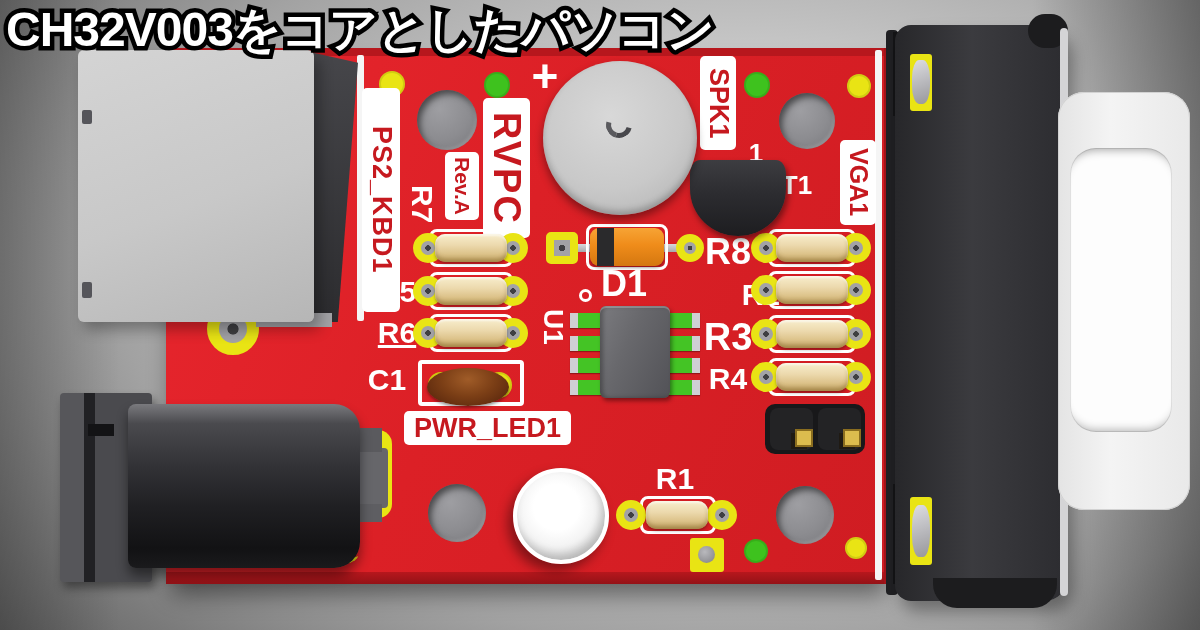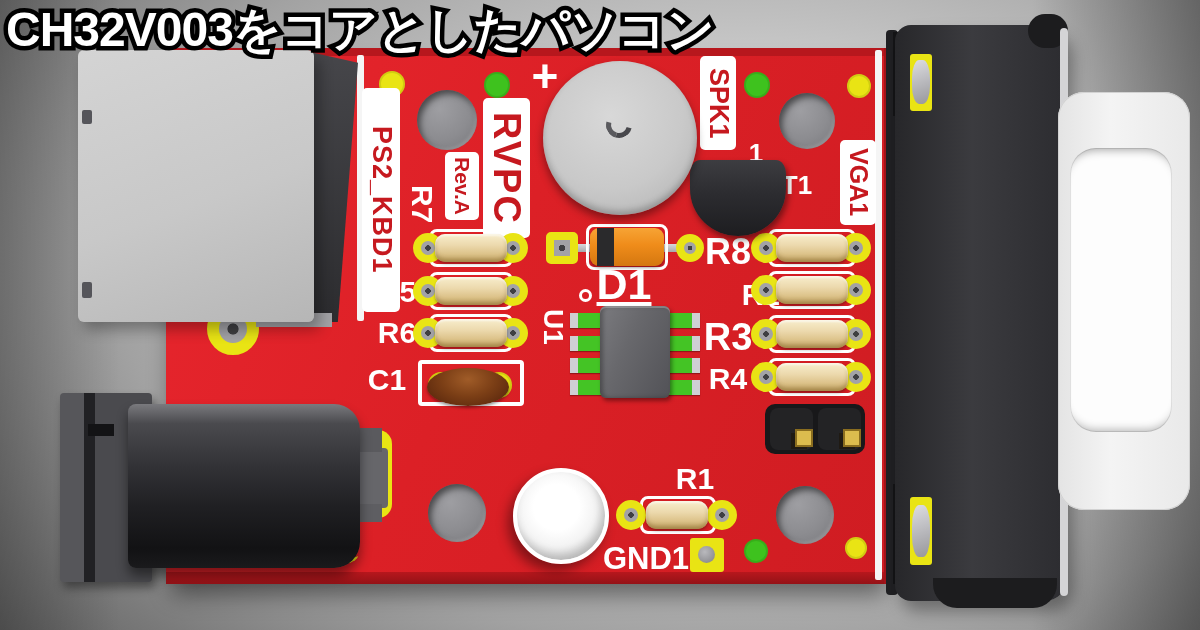--- a/index.html
+++ b/index.html
@@ -65,36 +65,36 @@
   <div class="abs via y" style="left:847px;top:74px;width:24px;height:24px;"></div>
   <div class="abs via g" style="left:744px;top:539px;width:24px;height:24px;"></div>
   <div class="abs via y" style="left:845px;top:537px;width:22px;height:22px;"></div>
   <div class="abs pad" style="left:207px;top:303px;width:52px;height:52px;border-width:12px;"></div>
 
   <div class="abs box-label vert" style="left:362px;top:88px;width:38px;height:224px;font-size:27px;letter-spacing:1px;">PS2_KBD1</div>
   <div class="abs box-label vert" style="left:483px;top:98px;width:47px;height:140px;font-size:38px;letter-spacing:2px;">RVPC</div>
   <div class="abs box-label vert" style="left:445px;top:152px;width:34px;height:68px;font-size:21px;">Rev.A</div>
   <div class="abs box-label vert" style="left:700px;top:56px;width:36px;height:94px;font-size:27px;">SPK1</div>
   <div class="abs box-label vert" style="left:840px;top:140px;width:36px;height:85px;font-size:25px;">VGA1</div>
+  <div class="abs box-label" style="left:404px;top:411px;width:167px;height:34px;font-size:27px;">PWR_LED1</div>
 
   <div class="abs ss vert" style="left:403px;top:181px;width:38px;height:46px;font-size:30px;">R7</div>
   <div class="abs ss" style="left:374px;top:277px;width:46px;height:30px;font-size:30px;">R5</div>
-  <div class="abs ss" style="left:374px;top:318px;width:46px;height:30px;font-size:30px;">R6</div>
+  <div class="abs ss" style="left:374px;top:318px;width:46px;height:30px;font-size:30px;text-decoration:underline;">R6</div>
   <div class="abs ss" style="left:704px;top:237px;width:48px;height:30px;font-size:36px;">R8</div>
   <div class="abs ss" style="left:704px;top:280px;width:48px;height:30px;font-size:30px;margin-left:33px;">R2</div>
   <div class="abs ss" style="left:704px;top:322px;width:48px;height:30px;font-size:38px;">R3</div>
   <div class="abs ss" style="left:704px;top:364px;width:48px;height:30px;font-size:30px;">R4</div>
   <div class="abs ss" style="left:364px;top:364px;width:46px;height:32px;font-size:30px;">C1</div>
-  <div class="abs ss" style="left:598px;top:268px;width:52px;height:32px;font-size:43px;text-decoration:underline;">D1</div>
+  <div class="abs ss" style="left:598px;top:268px;width:52px;height:32px;font-size:36px;">D1</div>
   <div class="abs" style="left:579px;top:289px;width:13px;height:13px;border:3px solid #fff;border-radius:50%;"></div>
   <div class="abs ss vert" style="left:538px;top:306px;width:30px;height:42px;font-size:28px;">U1</div>
   <div class="abs ss" style="left:776px;top:170px;width:42px;height:30px;font-size:26px;">T1</div>
   <div class="abs ss" style="left:745px;top:138px;width:22px;height:30px;font-size:26px;">1</div>
-  <div class="abs ss" style="left:597px;top:542px;width:98px;height:34px;font-size:31px;">GND1</div>
-  <div class="abs ss" style="left:648px;top:463px;width:54px;height:32px;font-size:30px;margin-left:20px;">R1</div>
+  <div class="abs ss" style="left:648px;top:463px;width:54px;height:32px;font-size:30px;">R1</div>
   <div class="abs ss" style="left:527px;top:54px;width:36px;height:44px;font-size:46px;font-weight:900;">+</div>
 
   <div class="abs outline" style="left:429px;top:229px;width:84px;height:38px;"></div>
   <div class="abs pad" style="left:413px;top:233px;width:30px;height:30px;"></div>
   <div class="abs pad" style="left:498px;top:233px;width:30px;height:30px;"></div>
   <div class="abs res-body" style="left:435px;top:234px;width:72px;height:28px;"></div>
   <div class="abs outline" style="left:429px;top:272px;width:84px;height:38px;"></div>
   <div class="abs pad" style="left:413px;top:276px;width:30px;height:30px;"></div>
   <div class="abs pad" style="left:498px;top:276px;width:30px;height:30px;"></div>
   <div class="abs res-body" style="left:435px;top:277px;width:72px;height:28px;"></div>

